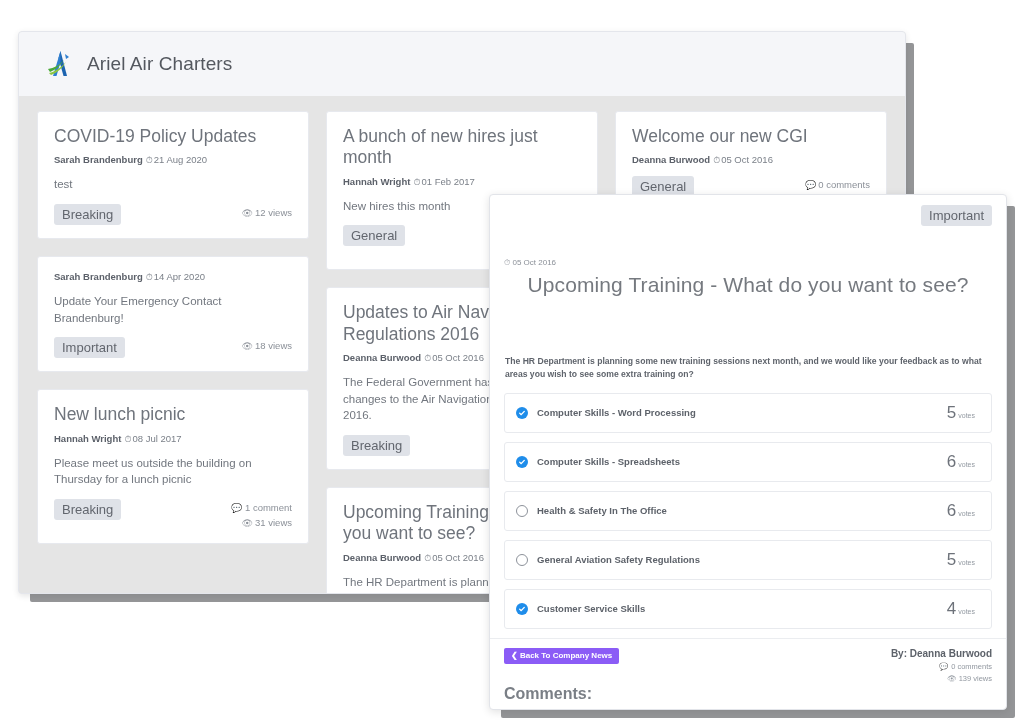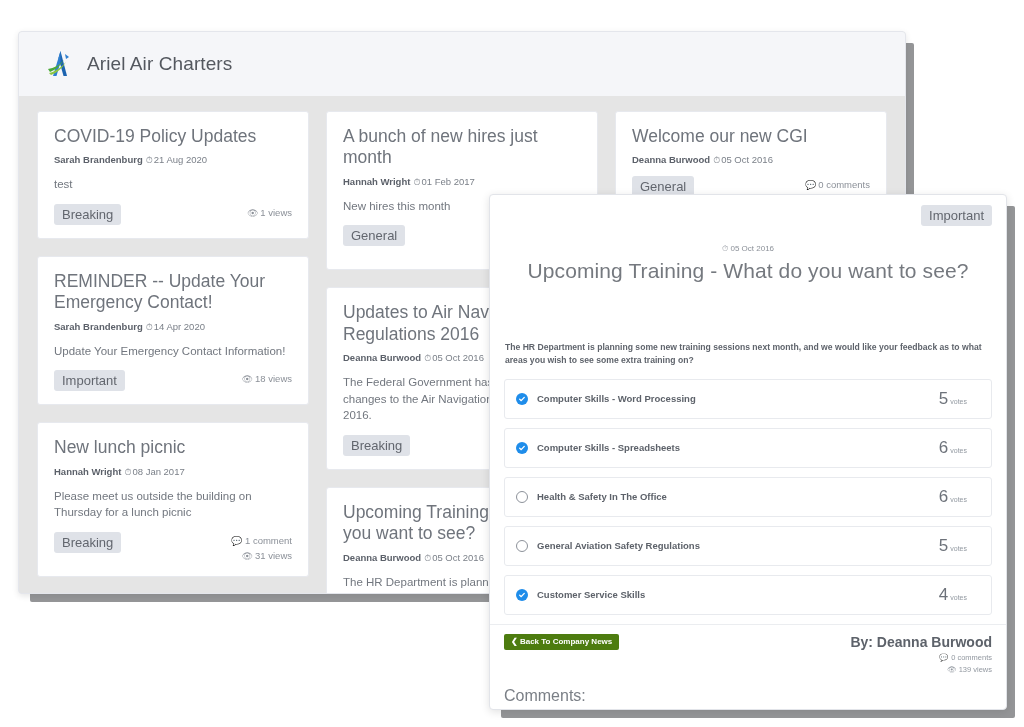--- a/index.html
+++ b/index.html
@@ -155,24 +155,23 @@
     padding: 10px 14px 0 14px;
     height: 100%;
   }
 
   .detail-badge-row {
     display: flex;
     justify-content: flex-end;
   }
 
   .detail-date {
-    text-align: center;
     font-size: 8px;
     color: #8b9098;
-    margin-top: 18px;
+    margin-top: 32px;
   }
 
   .detail-title {
     text-align: center;
     font-size: 21px;
     font-weight: 400;
     color: #75797f;
     margin-top: 5px;
     letter-spacing: 0.1px;
   }
@@ -188,21 +187,21 @@
 
   
   .poll-list { margin-top: 11px; }
 
   .poll-option {
     display: flex;
     align-items: center;
     justify-content: space-between;
     border: 1px solid #e8eaee;
     border-radius: 3px;
-    padding: 9px 24px 9px 11px;
+    padding: 9px 16px 9px 11px;
     margin-bottom: 9px;
     background: #ffffff;
   }
 
   .poll-left { display: flex; align-items: center; gap: 9px; min-width: 0; }
 
   .poll-check {
     width: 12px; height: 12px; flex: 0 0 auto;
     border-radius: 50%;
     display: inline-flex; align-items: center; justify-content: center;
@@ -234,41 +233,40 @@
   }
 
   .detail-footer {
     display: flex;
     justify-content: space-between;
     align-items: flex-start;
     margin-top: 9px;
   }
 
   .back-btn {
-    background: #4d7c0f;
+    background: #8b5cf6;
     color: #ffffff;
     font-size: 8px;
     font-weight: bold;
     border: none;
     border-radius: 2px;
     padding: 4px 7px;
     line-height: 1;
     cursor: pointer;
     white-space: nowrap;
   }
 
   .byline-block { text-align: right; white-space: nowrap; }
-  .byline { font-size: 14px; font-weight: bold; color: #5d626a; }
+  .byline { font-size: 10px; font-weight: bold; color: #5d626a; }
   .byline-stats { font-size: 7.5px; color: #9298a0; line-height: 1.6; margin-top: 2px; }
 
   .comments-head {
     font-size: 16px;
-    font-weight: 400;
+    font-weight: 700;
     color: #7a7f86;
-    margin-top: 11px;
   }
 
   .comment-box {
     margin-top: 9px;
     width: 100%;
     height: 44px;
     border: 1px solid #dfe2e7;
     border-radius: 3px;
     padding: 8px 9px;
     font-family: "Liberation Sans", sans-serif;
@@ -308,45 +306,44 @@
           <div class="news-title">COVID-19 Policy Updates</div>
           <div class="news-meta">
             <span class="author">Sarah Brandenburg</span><span class="clock">⏱</span><span>21 Aug 2020</span>
           </div>
           <div class="news-body">test</div>
           <div class="news-foot">
             <div class="tag-row">
               <span class="tag">Breaking</span>
             </div>
             <div class="stats">
-              <div><span class="ic">👁</span><span>1 views</span></div>
-            </div>
-          </div>
-        </div>
-
-        <div class="news-card">
-          <div class="news-title">REMINDER -- Update Your Emergency Contact!</div>
+              <div><span class="ic">👁</span><span>12 views</span></div>
+            </div>
+          </div>
+        </div>
+
+        <div class="news-card">
           <div class="news-meta">
             <span class="author">Sarah Brandenburg</span><span class="clock">⏱</span><span>14 Apr 2020</span>
           </div>
-          <div class="news-body">Update Your Emergency Contact Information!</div>
+          <div class="news-body">Update Your Emergency Contact Brandenburg!</div>
           <div class="news-foot">
             <div class="tag-row">
               <span class="tag">Important</span>
             </div>
             <div class="stats">
               <div><span class="ic">👁</span><span>18 views</span></div>
             </div>
           </div>
         </div>
 
         <div class="news-card">
           <div class="news-title">New lunch picnic</div>
           <div class="news-meta">
-            <span class="author">Hannah Wright</span><span class="clock">⏱</span><span>08 Jan 2017</span>
+            <span class="author">Hannah Wright</span><span class="clock">⏱</span><span>08 Jul 2017</span>
           </div>
           <div class="news-body">Please meet us outside the building on Thursday for a lunch picnic</div>
           <div class="news-foot">
             <div class="tag-row">
               <span class="tag">Breaking</span>
             </div>
             <div class="stats">
               <div><span class="ic">💬</span><span>1 comment</span></div>
               <div><span class="ic">👁</span><span>31 views</span></div>
             </div>

